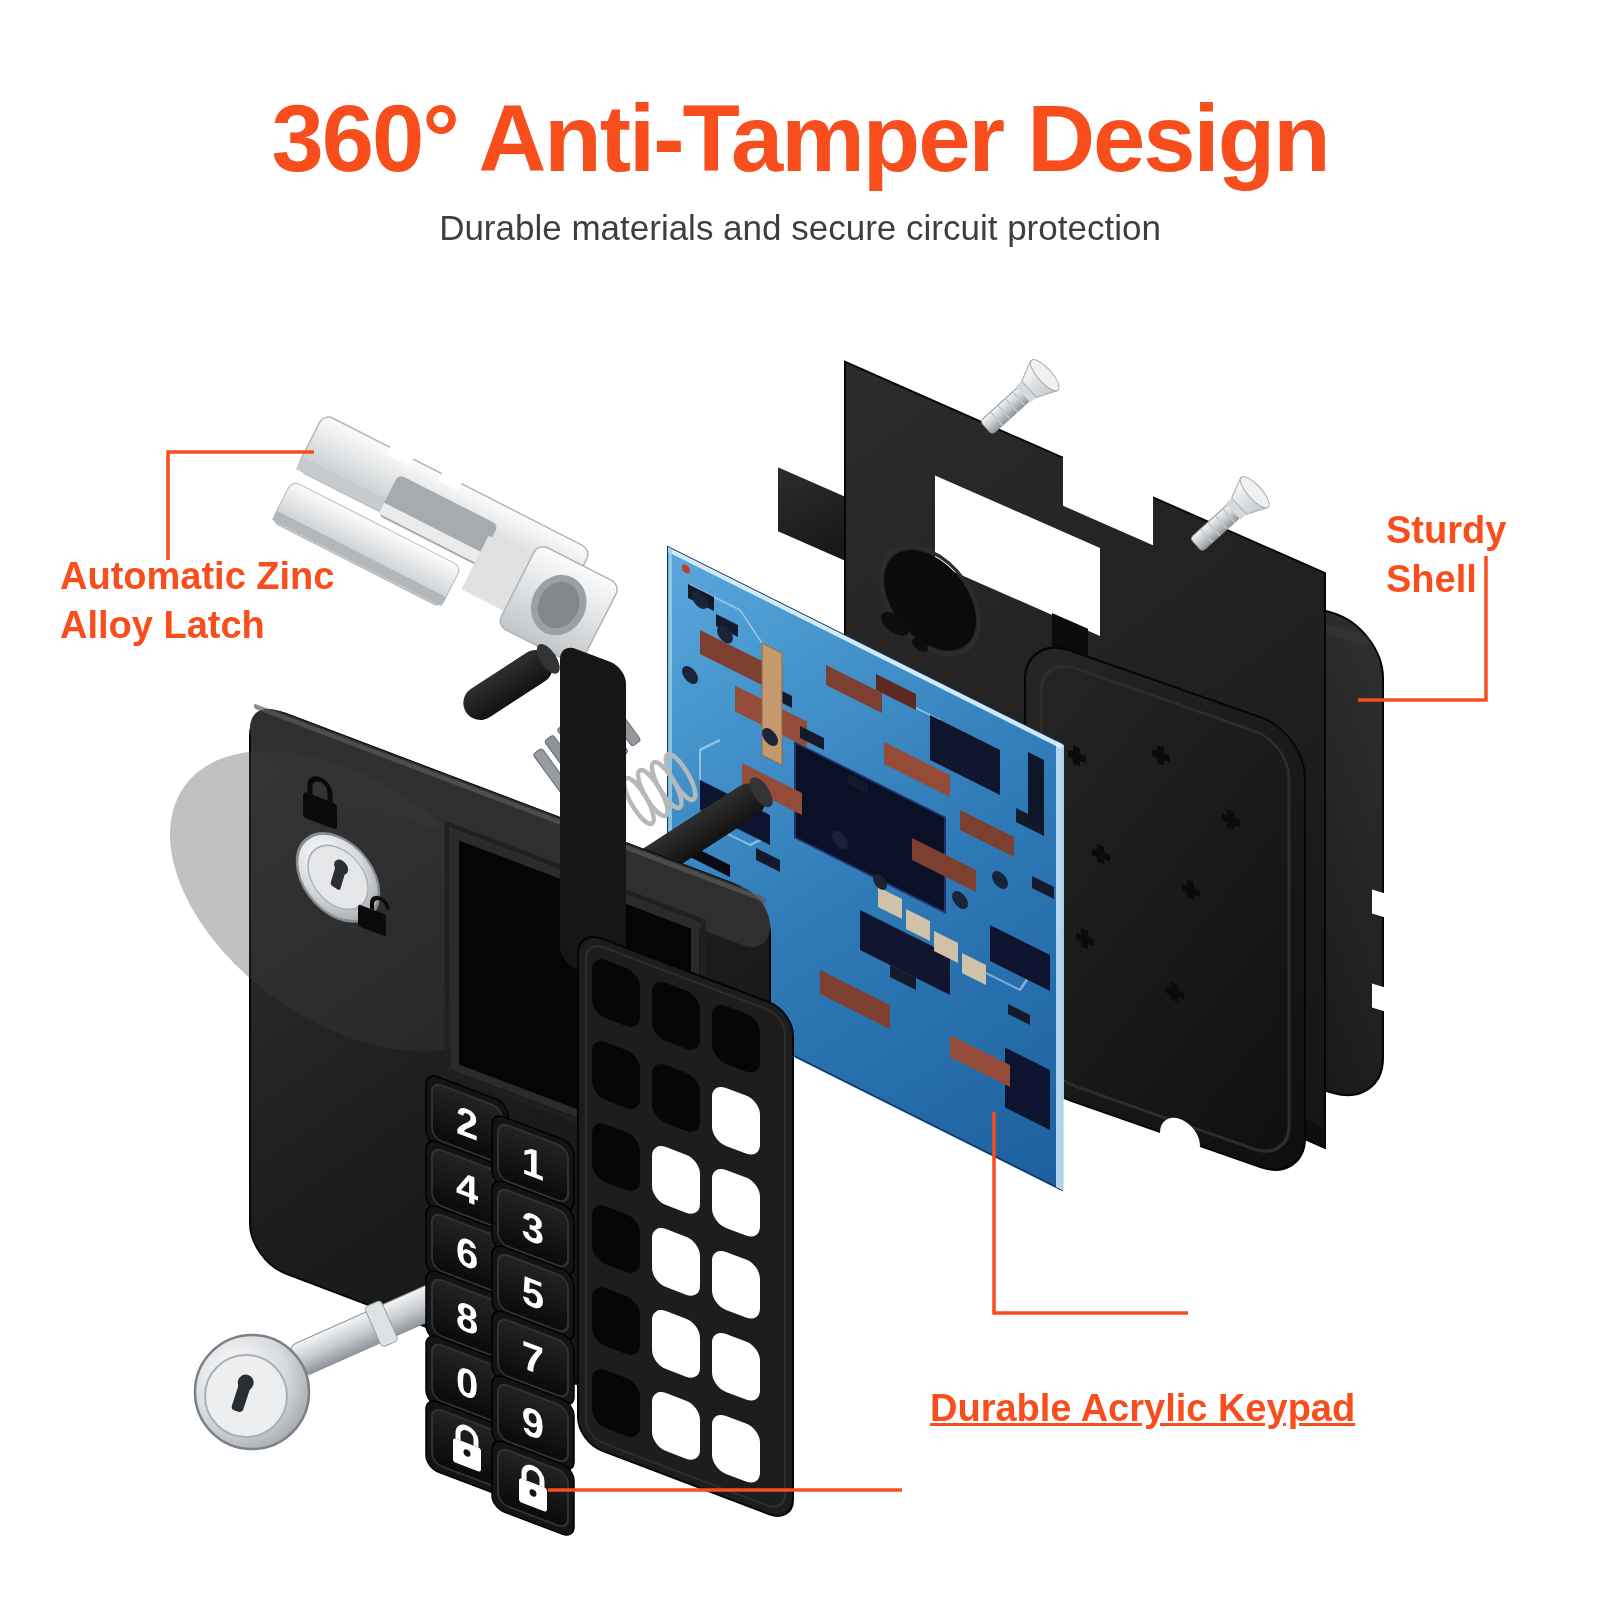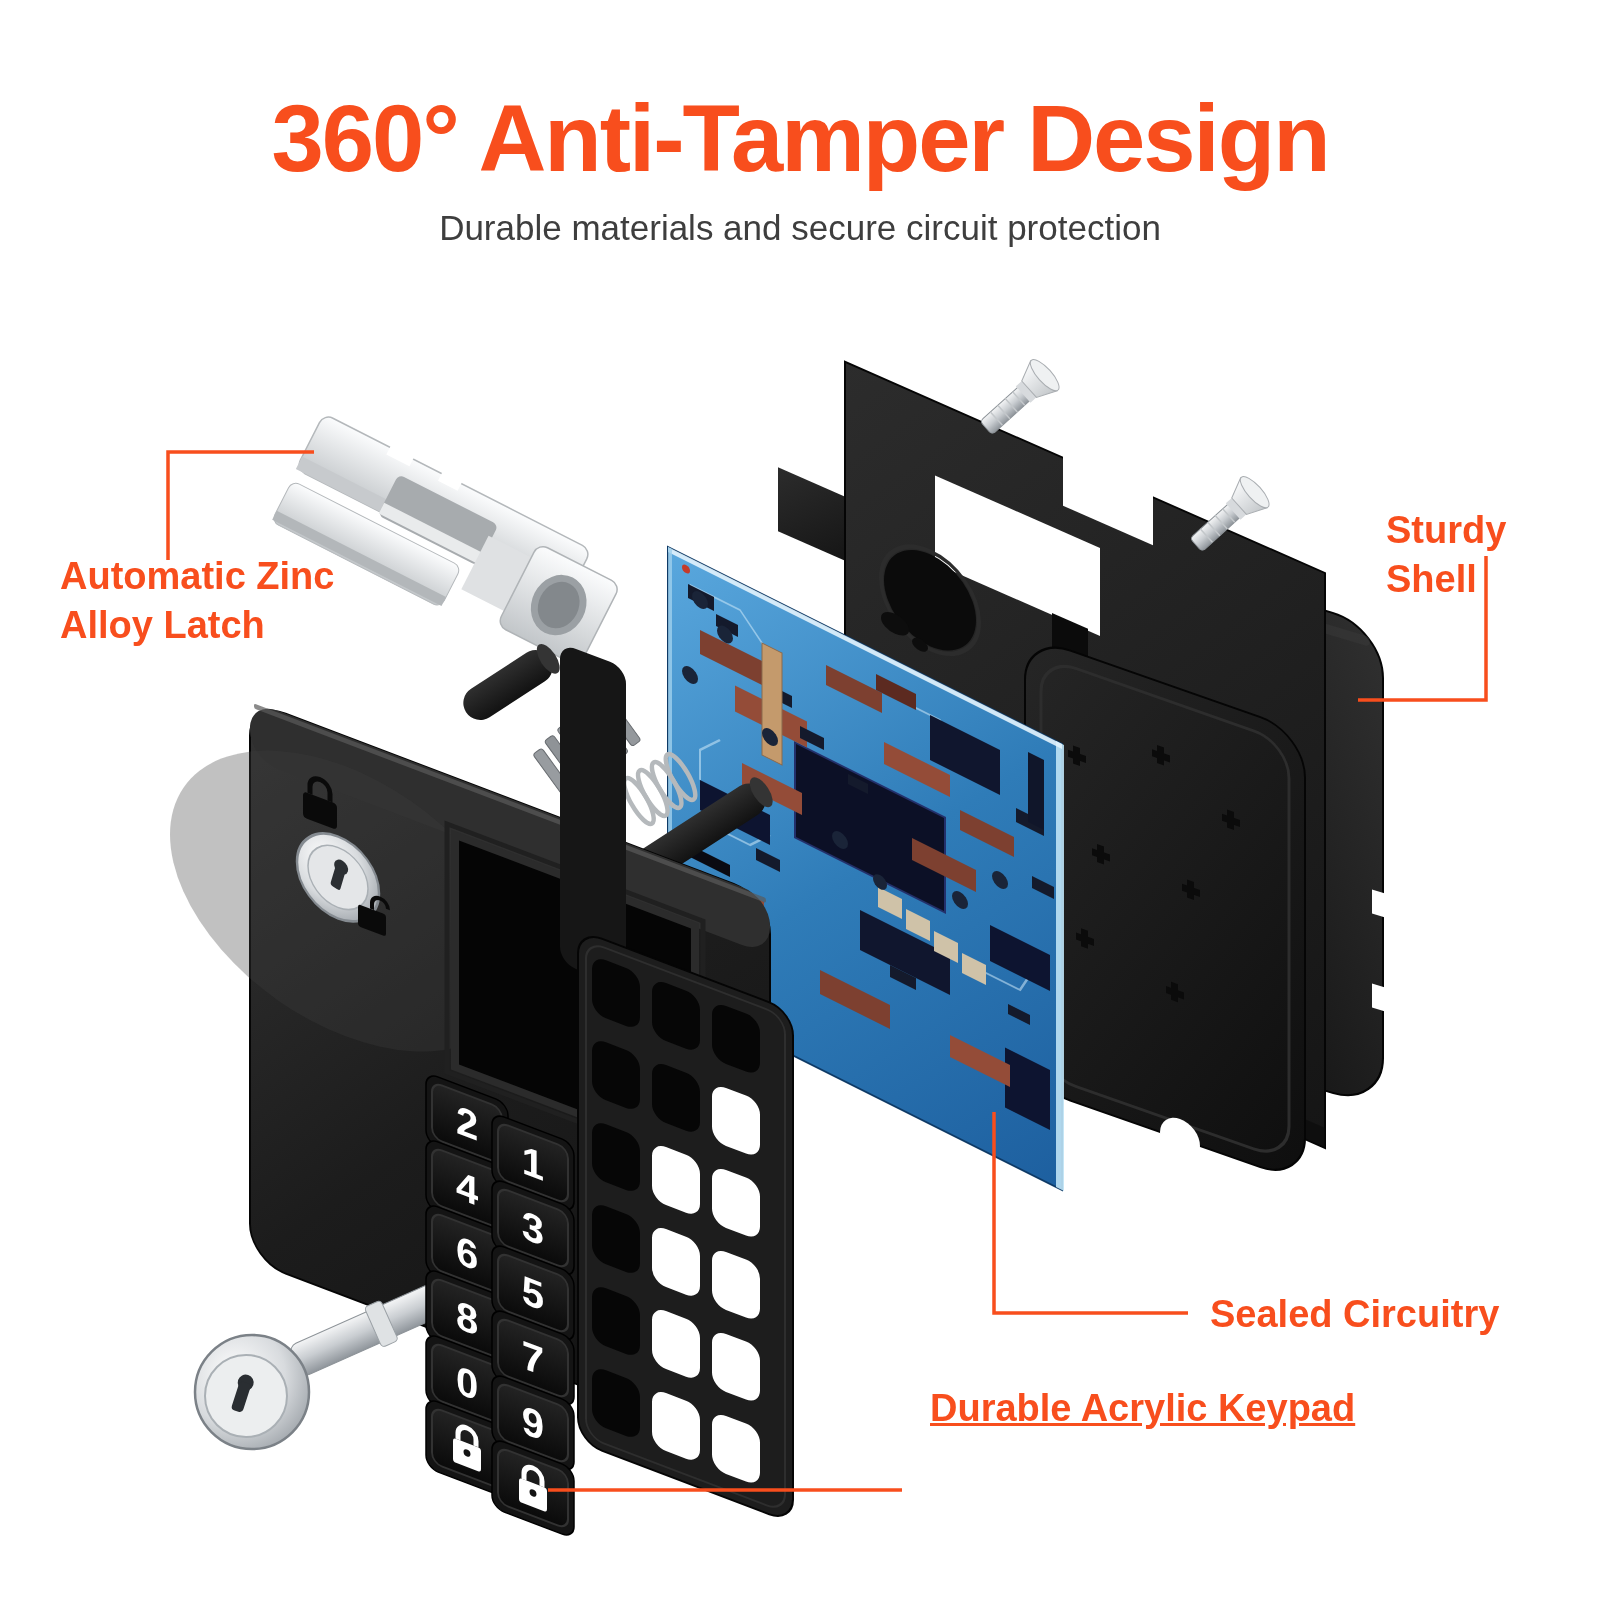--- a/index.html
+++ b/index.html
@@ -367,15 +367,14 @@
       <polyline class="callout" points="168,560 168,452 314,452"></polyline>
       <polyline class="callout" points="1486,556 1486,700 1358,700"></polyline>
       <polyline class="callout" points="994,1112 994,1313 1188,1313"></polyline>
       <polyline class="callout" points="548,1490 902,1490"></polyline>
     </g>
   </svg>
 
   <div class="callout-label" style="left:60px;top:552px;">Automatic Zinc
 Alloy Latch</div>
   <div class="callout-label" style="left:1362px;top:506px;margin-left:24px;">Sturdy Shell</div>
-  <div class="callout-label" style="left:1210px;top:1290px;">Sealed Circuitry</div>
   <div class="callout-label" style="left:930px;top:1384px;text-decoration:underline;">Durable Acrylic Keypad</div>
 </div>
 
 </body></html>

